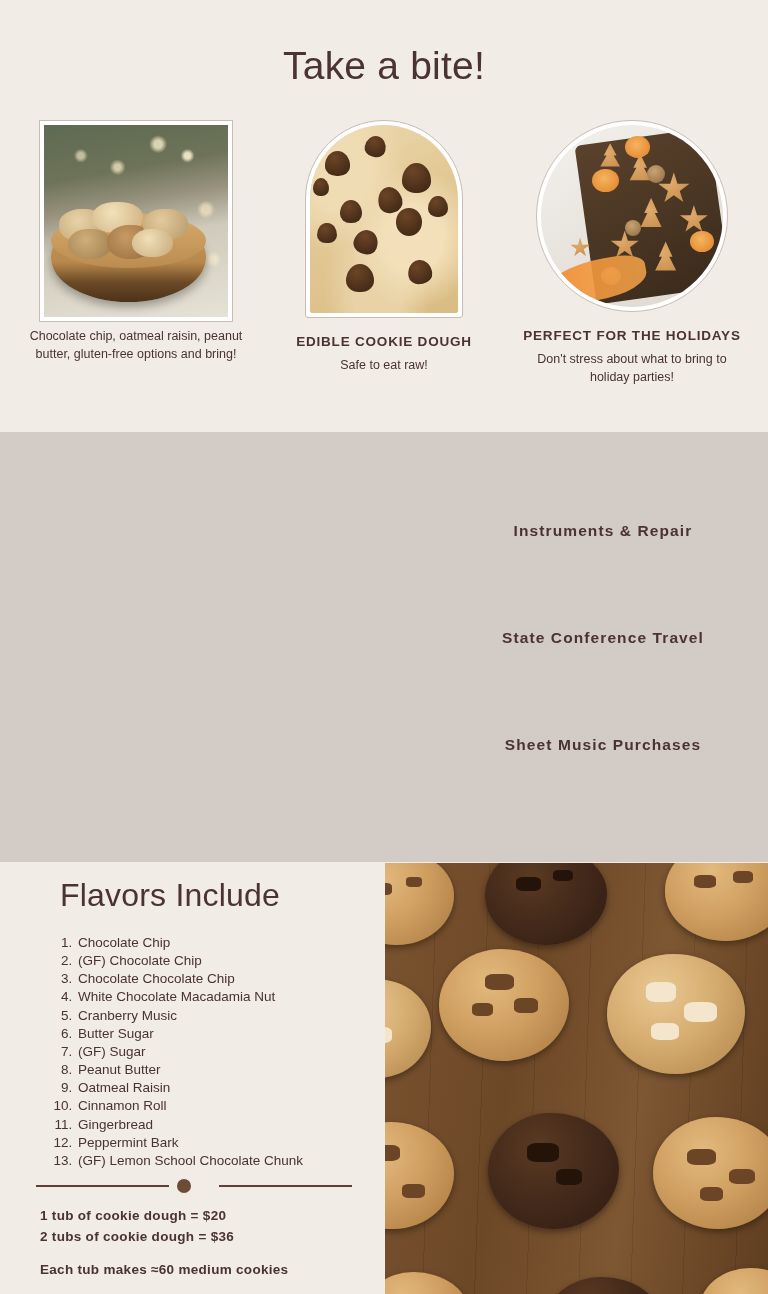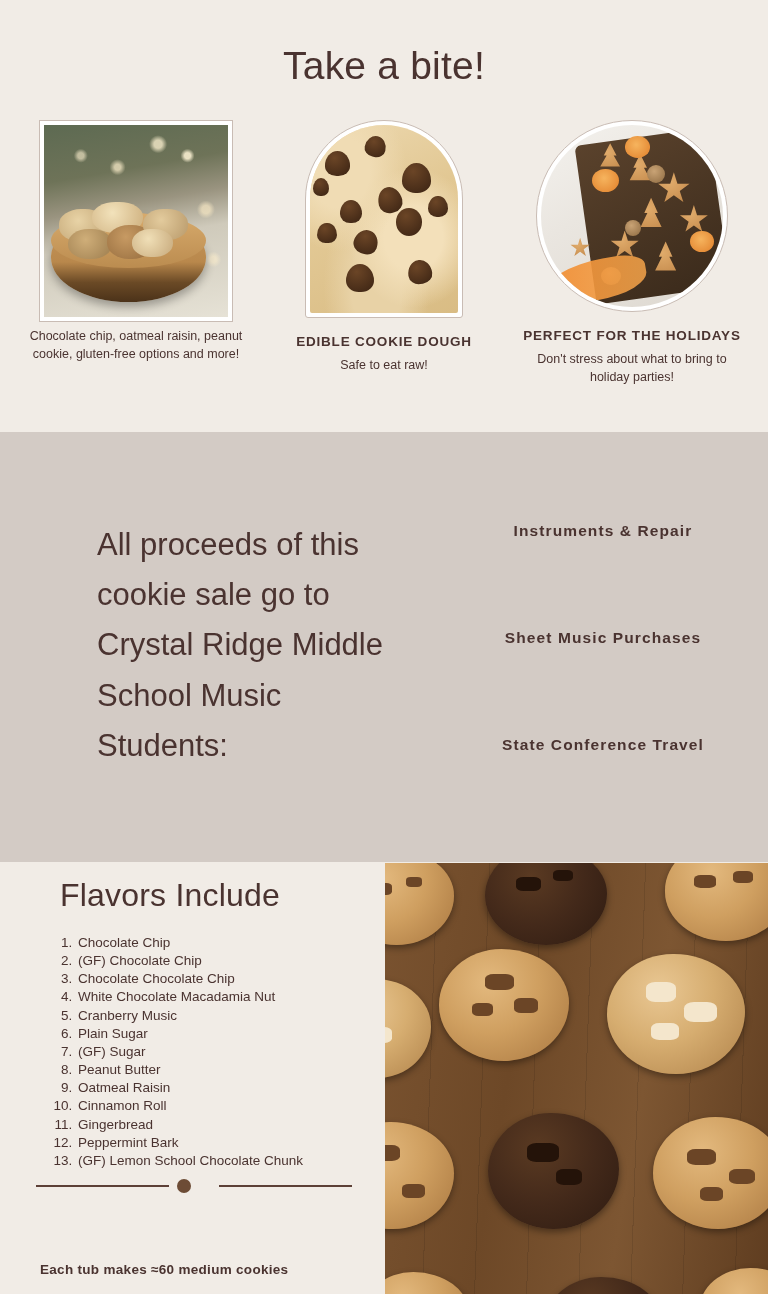--- a/index.html
+++ b/index.html
@@ -223,21 +223,21 @@
             <div class="slab"></div>
             <div class="ck s-c1"></div>
               <div class="ck s-c2"></div>
               <div class="ck s-c3"></div>
             <div class="ck s-c4"></div>
               <div class="ck s-c5"></div>
               <div class="ck s-c6"></div>
           </div>
         </div>
       </div>
-      <div class="feat-body">Chocolate chip, oatmeal raisin, peanut cookie, gluten-free options and more!</div>
+      <div class="feat-body">Chocolate chip, oatmeal raisin, peanut butter, gluten-free options and bring!</div>
     </div>
 
     <div class="feat f2">
       <div class="arch-frame">
         <div class="arch-inner">
           <div class="ph-dough">
             <span class="chip d1"></span>
               <span class="chip d2"></span>
               <span class="chip d3"></span>
             <span class="chip d4"></span>
@@ -278,52 +278,55 @@
             <div class="ribbon"></div>
           </div>
         </div>
       </div>
       <div class="feat-title">PERFECT FOR THE HOLIDAYS</div>
       <div class="feat-body">Don't stress about what to bring to holiday parties!</div>
     </div>
   </div>
 
   <div class="sec-mid">
-    <div class="mid-head">All proceeds of this cookie sale go to Crystal Ridge Middle School Music Students:</div>
     <div class="mid-list">
       <div class="mid-item">Instruments &amp; Repair</div>
+      <div class="mid-item">State Conference Travel</div>
       <div class="mid-item">Sheet Music Purchases</div>
-      <div class="mid-item">State Conference Travel</div>
     </div>
   </div>
 
   <div class="sec-bot">
     <div class="flavors-head">Flavors Include</div>
     <ol class="flavor-list">
       <li>Chocolate Chip</li>
       <li>(GF) Chocolate Chip</li>
       <li>Chocolate Chocolate Chip</li>
       <li>White Chocolate Macadamia Nut</li>
       <li>Cranberry Music</li>
-      <li>Plain Sugar</li>
+      <li>Butter Sugar</li>
       <li>(GF) Sugar</li>
       <li>Peanut Butter</li>
       <li>Oatmeal Raisin</li>
       <li>Cinnamon Roll</li>
       <li>Gingerbread</li>
       <li>Peppermint Bark</li>
       <li>(GF) Lemon School Chocolate Chunk</li>
     </ol>
 
     <div class="divider">
       <div class="dv-line dv-l"></div>
       <div class="dv-dot"></div>
       <div class="dv-line dv-r"></div>
     </div>
 
+    <div class="price">
+      <div>1 tub of cookie dough = $20</div>
+      <div>2 tubs of cookie dough = $36</div>
+    </div>
     <div class="price-note">Each tub makes ≈60 medium cookies</div>
   </div>
 
   <div class="ph-cookies">
     <div class="bc golden" style="left:-12%;top:-3%;width:30%;height:22%;">
         <i style="left:30%;top:35%;width:16%;height:12%;"></i>
         <i style="left:58%;top:28%;width:14%;height:11%;"></i>
       </div>
     <div class="bc dark" style="left:26%;top:-4%;width:32%;height:23%;">
         <i style="left:26%;top:32%;width:20%;height:14%;"></i>

